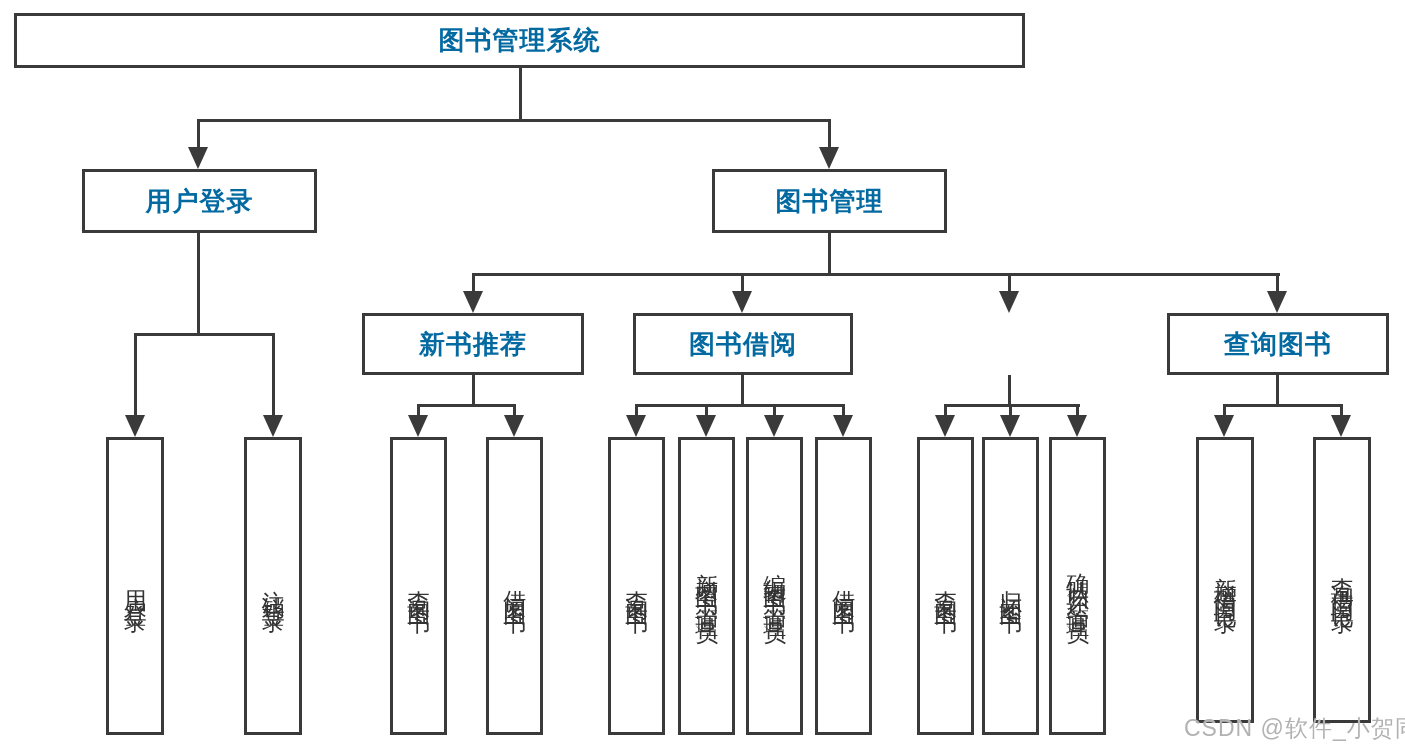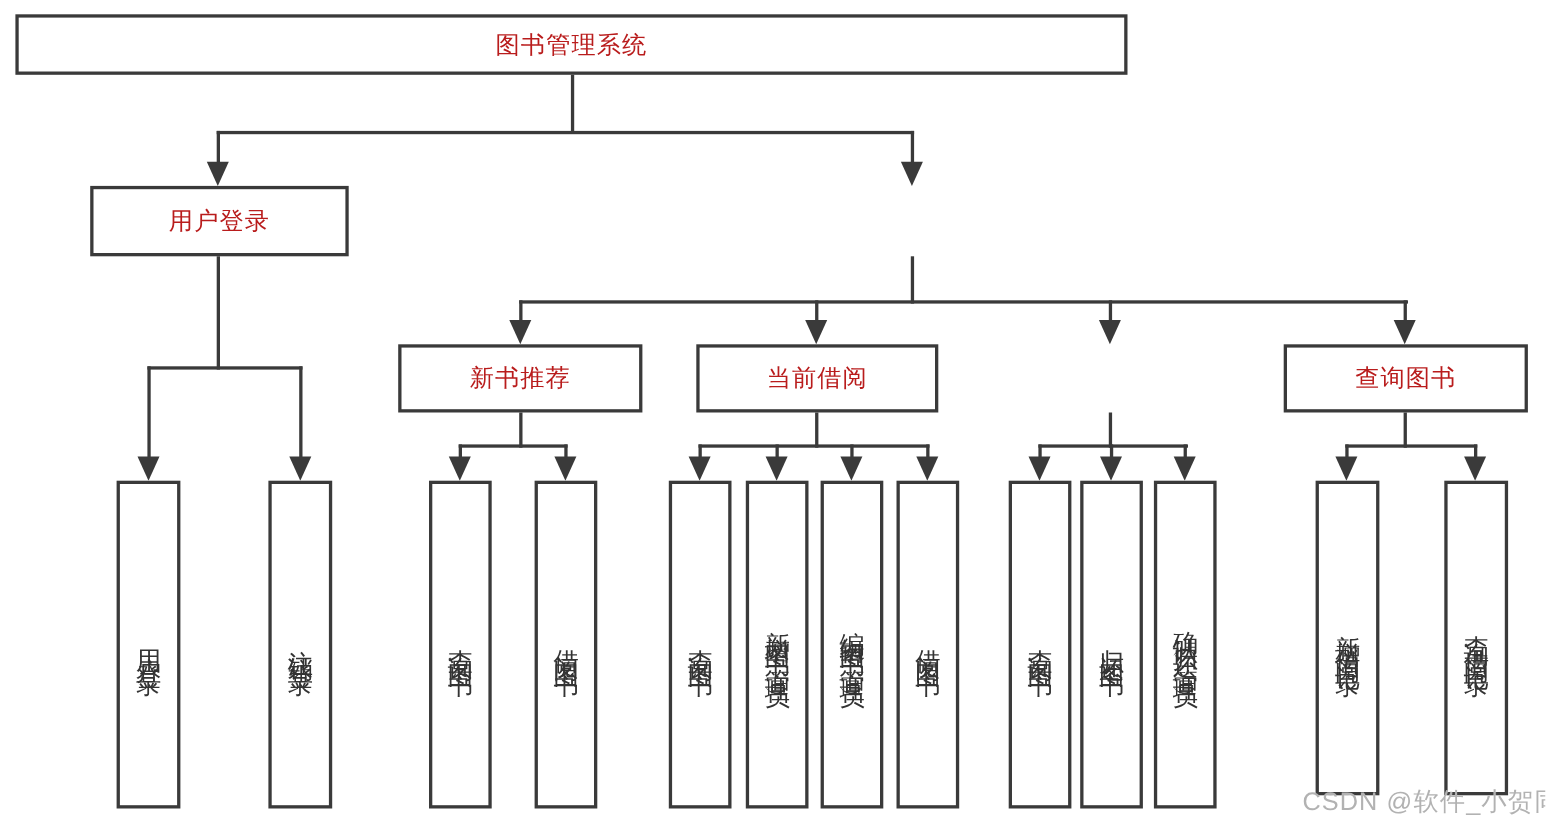--- a/index.html
+++ b/index.html
@@ -13,24 +13,25 @@
   }
   
   .node {
     position: absolute;
     box-sizing: border-box;
     border: 3px solid #3a3a3a;
     background: #ffffff;
     display: flex;
     align-items: center;
     justify-content: center;
-    color: #b91c1c;
-    font-size: 22px;
+    color: #0369a1;
+    font-size: 26px;
     letter-spacing: 1px;
     white-space: nowrap;
+    font-weight: bold;
   }
   .vnode {
     position: absolute;
     box-sizing: border-box;
     border: 3px solid #3a3a3a;
     background: #ffffff;
     display: flex;
     align-items: center;
     justify-content: center;
     color: #333333;
@@ -78,20 +79,23 @@
 
   <div class="vl" style="left:519px; top:68px; height:53px;"></div>
   <div class="hl" style="left:197px; top:119px; width:634px;"></div>
   <div class="vl" style="left:197px; top:119px; height:30px;"></div>
   <div class="arr" style="left:188px; top:147px;"></div>
   <div class="vl" style="left:828px; top:119px; height:30px;"></div>
   <div class="arr" style="left:819px; top:147px;"></div>
 
   <div class="node" style="left:82px; top:169px; width:235px; height:64px;">
     <span>用户登录</span>
+  </div>
+  <div class="node" style="left:712px; top:169px; width:235px; height:64px;">
+    <span>图书管理</span>
   </div>
 
   <div class="vl" style="left:197px; top:233px; height:103px;"></div>
   <div class="hl" style="left:134px; top:333px; width:141px;"></div>
   <div class="vl" style="left:134px; top:333px; height:84px;"></div>
   <div class="arr" style="left:125px; top:415px;"></div>
   <div class="vl" style="left:272px; top:333px; height:84px;"></div>
   <div class="arr" style="left:263px; top:415px;"></div>
 
   <div class="vl" style="left:828px; top:233px; height:43px;"></div>
@@ -102,21 +106,21 @@
   <div class="arr" style="left:732px; top:291px;"></div>
   <div class="vl" style="left:1008px; top:273px; height:20px;"></div>
   <div class="arr" style="left:999px; top:291px;"></div>
   <div class="vl" style="left:1276px; top:273px; height:20px;"></div>
   <div class="arr" style="left:1267px; top:291px;"></div>
 
   <div class="node" style="left:362px; top:313px; width:222px; height:62px;">
     <span>新书推荐</span>
   </div>
   <div class="node" style="left:633px; top:313px; width:220px; height:62px;">
-    <span>当前借阅</span>
+    <span>图书借阅</span>
   </div>
   <div class="node" style="left:1167px; top:313px; width:222px; height:62px;">
     <span>查询图书</span>
   </div>
 
   <div class="vl" style="left:472px; top:375px; height:32px;"></div>
   <div class="hl" style="left:417px; top:404px; width:99px;"></div>
   <div class="vl" style="left:417px; top:404px; height:13px;"></div>
   <div class="arr" style="left:408px; top:415px;"></div>
   <div class="vl" style="left:513px; top:404px; height:13px;"></div>

